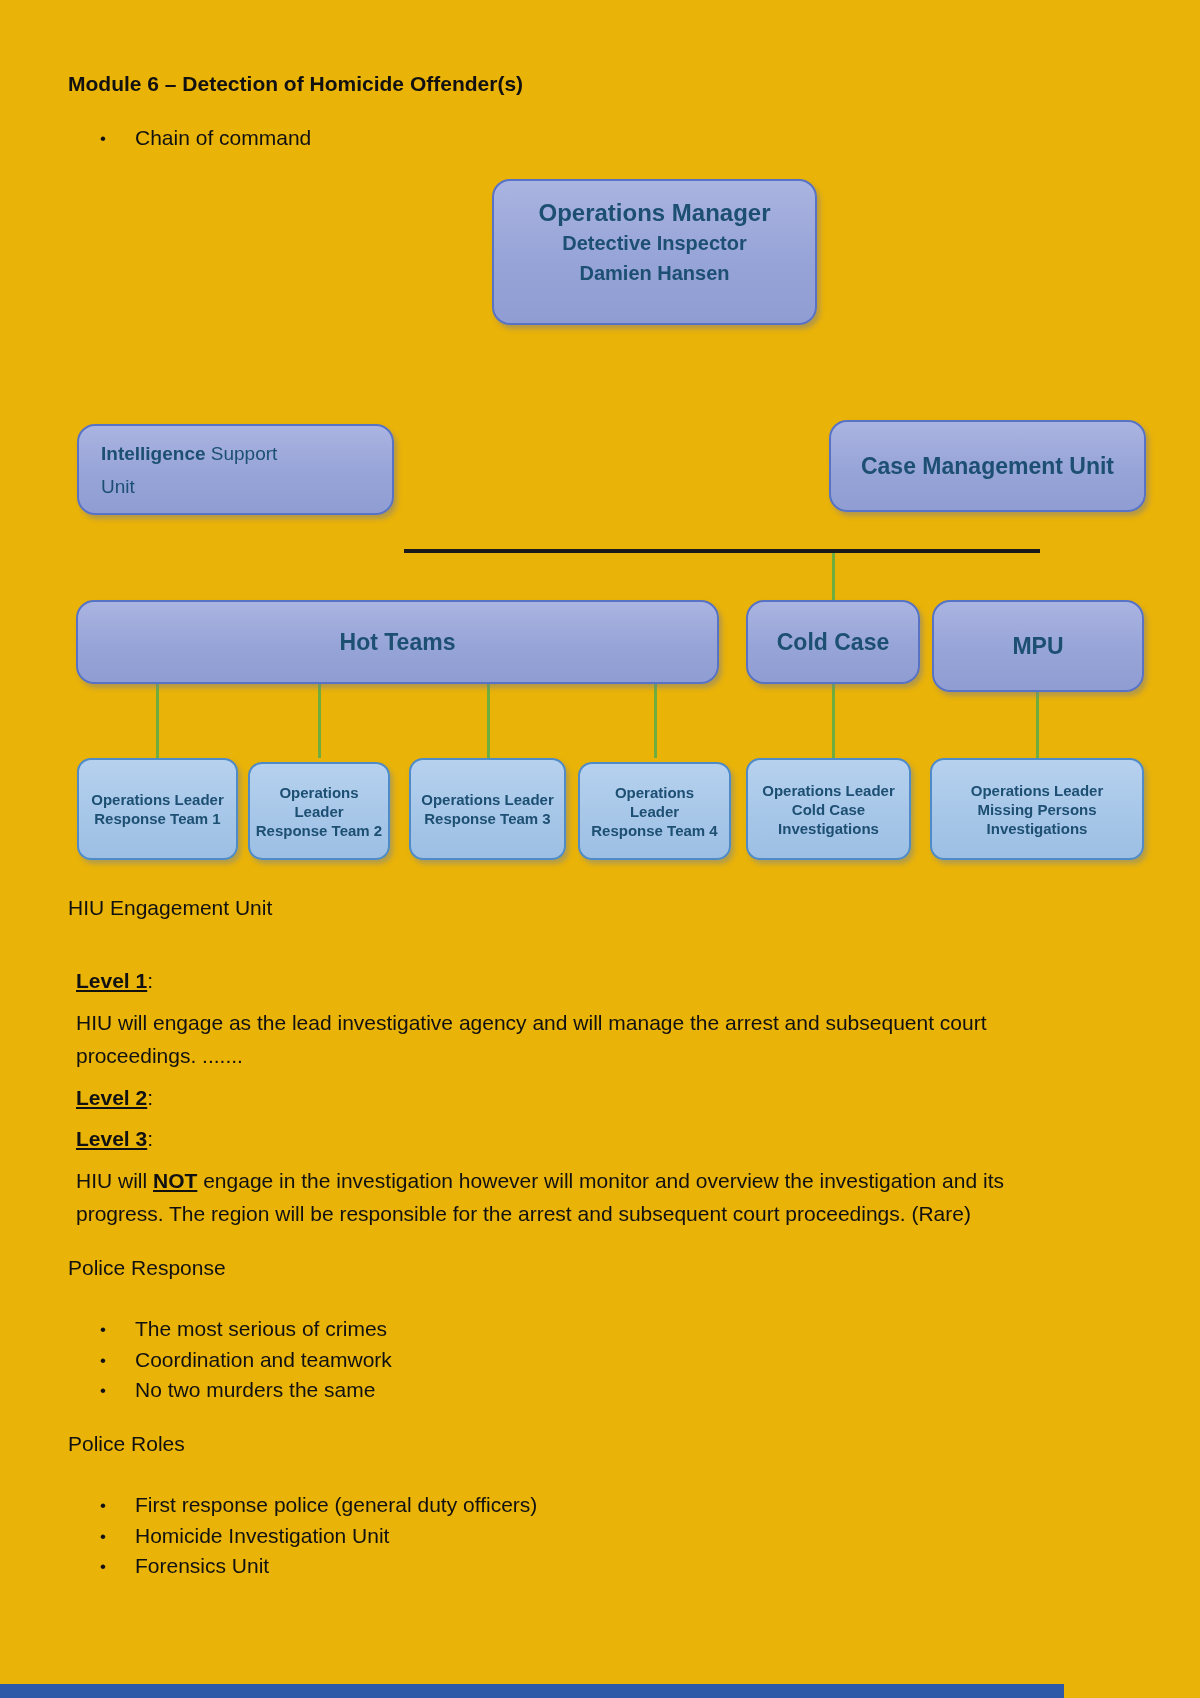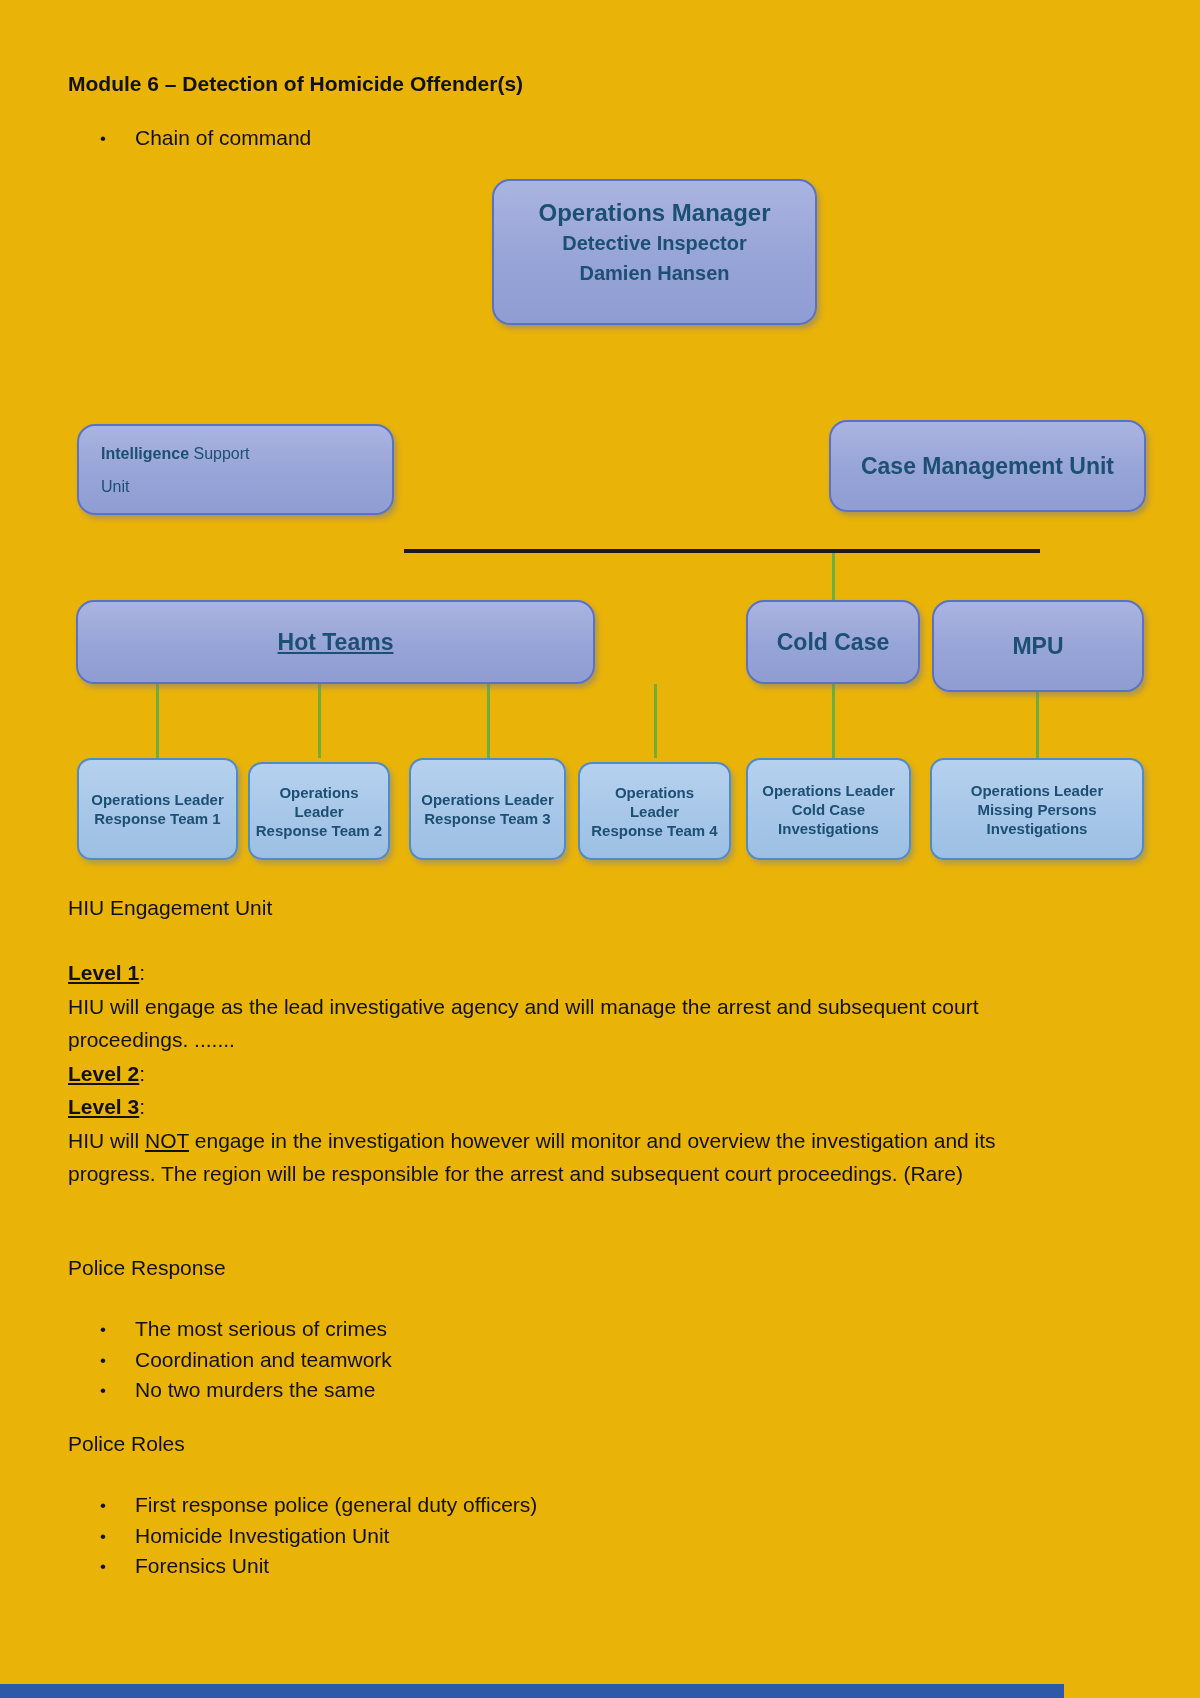--- a/index.html
+++ b/index.html
@@ -15,32 +15,32 @@
         box-shadow:3px 4px 5px rgba(110,120,155,.45);
         display:flex;flex-direction:column;align-items:center;justify-content:center;
         color:#1c4f72;text-align:center;}
   .leafbox{position:absolute;box-sizing:border-box;border:2px solid #4e8bc8;border-radius:14px;
         background:linear-gradient(180deg,#b6d1ee 0%,#a6c6e8 60%,#9cbfe3 100%);
         box-shadow:3px 4px 5px rgba(110,130,160,.45);
         display:flex;flex-direction:column;align-items:center;justify-content:center;
         color:#1c4f72;text-align:center;font-size:15px;font-weight:600;line-height:19px;}
   .om-l1{font-size:24px;font-weight:bold;line-height:30px;}
   .om-l2,.om-l3{font-size:20px;font-weight:600;line-height:30px;}
-  .isu-text{font-size:16px;line-height:33px;width:100%;text-align:left;padding-left:22px;box-sizing:border-box;}
+  .isu-text{font-size:19px;line-height:33px;width:100%;text-align:left;padding-left:22px;box-sizing:border-box;}
   .isu-bold{font-weight:bold;}
   .cmu-text,.mid-label{font-size:23px;font-weight:bold;}
   
   .hline{position:absolute;background:#1b1b1b;height:4px;}
   .vline{position:absolute;background:#6fae3e;width:3px;}
   
   .section-heading{position:absolute;left:68px;font-size:21px;color:#111;}
   .levels{position:absolute;left:68px;top:956px;width:1010px;font-size:21px;line-height:33.5px;color:#111;}
-  .levels p{margin:0;}
+  .levels p{margin:8px;}
   .lvl-label{font-weight:bold;text-decoration:underline;}
-  .lvl-not{font-weight:normal;text-decoration:underline;}
+  .lvl-not{font-weight:bold;text-decoration:underline;}
   .bullets{position:absolute;left:100px;margin:0;padding:0;list-style:none;font-size:21px;line-height:29.5px;color:#111;}
   .bullets li::before{content:"•";display:inline-block;width:35px;font-size:17px;vertical-align:1px;}
   
   .footer-bar{position:absolute;left:0;top:1684px;width:1064px;height:14px;background:#2e59a8;}
 </style>
 </head>
 <body>
 
 <div class="page">
 
@@ -65,21 +65,21 @@
 
     <div class="hline" style="left:404px;top:549px;width:636px;"></div>
     <div class="vline" style="left:832px;top:553px;height:47px;"></div>
     <div class="vline" style="left:156px;top:684px;height:74px;"></div>
     <div class="vline" style="left:318px;top:684px;height:74px;"></div>
     <div class="vline" style="left:487px;top:684px;height:74px;"></div>
     <div class="vline" style="left:654px;top:684px;height:74px;"></div>
     <div class="vline" style="left:832px;top:684px;height:74px;"></div>
     <div class="vline" style="left:1036px;top:684px;height:74px;"></div>
 
-    <div class="obox" style="left:76px;top:600px;width:519px;height:84px;text-decoration:underline;">
+    <div class="obox" style="left:76px;top:600px;width:643px;height:84px;">
       <div class="mid-label">Hot Teams</div>
     </div>
     <div class="obox" style="left:746px;top:600px;width:174px;height:84px;">
       <div class="mid-label">Cold Case</div>
     </div>
     <div class="obox" style="left:932px;top:600px;width:212px;height:92px;">
       <div class="mid-label">MPU</div>
     </div>
 
     <div class="leafbox" style="left:77px;top:758px;width:161px;height:102px;">

